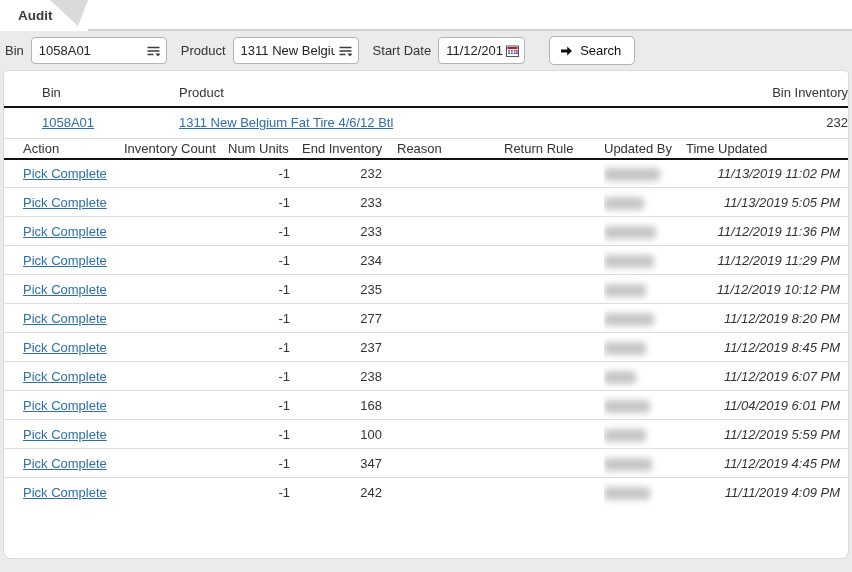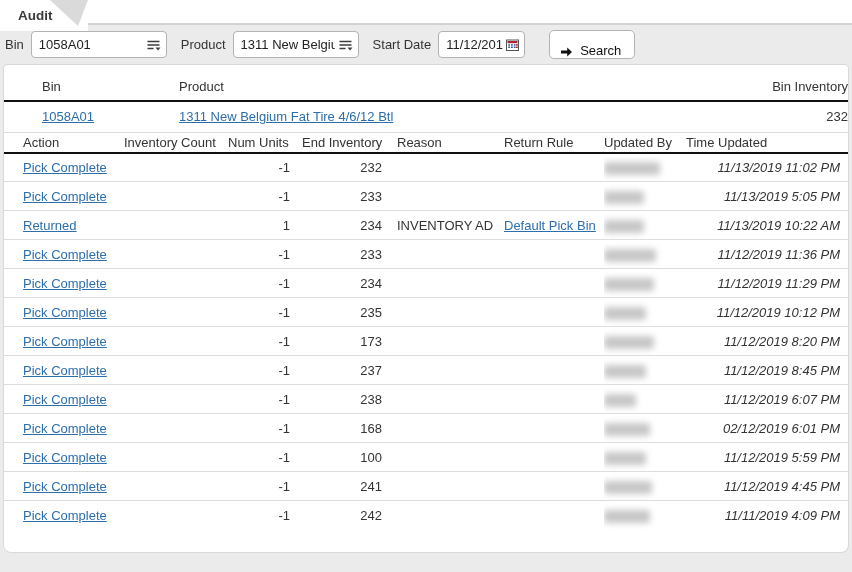--- a/index.html
+++ b/index.html
@@ -1,42 +1,42 @@
 <!DOCTYPE html>
 <html><head>
 <meta charset="utf-8">
 <style>
   * { box-sizing: border-box; margin: 0; padding: 0; }
   html, body { background: #ebebeb; }
   body { font-family: "Liberation Sans", sans-serif; font-size: 13px; color: #333; }
   .screen { position: relative; width: 852px; height: 572px; background: #ebebeb; overflow: hidden; }
 
   
-  .tabbar { height: 25px; background: #fff; border-bottom: 2px solid #d2d2d2; position: relative; }
+  .tabbar { height: 31px; background: #fff; border-bottom: 2px solid #d2d2d2; position: relative; }
   .tab { position: relative; display: inline-block; height: 31px; width: 88px;
          background: #fff; line-height: 31px; padding-left: 18px;
          font-weight: bold; color: #3a3a3a; font-size: 13.5px; }
   .tab-wedge { position: absolute; right: 0; top: 0; }
 
   
   .filterbar { height: 39px; display: flex; align-items: center; padding-left: 5px; background: #ebebeb; }
   .filterbar label { color: #333; margin-right: 7px; }
   .inputbox { display: inline-flex; align-items: center; background: #fff;
               border: 1px solid #b3b3b3; border-radius: 4px; height: 27px; padding: 0 5px 0 7px; }
   .inputbox input { border: 0; outline: 0; padding: 0; font: 13px "Liberation Sans", sans-serif;
                     color: #222; background: transparent; min-width: 0; }
   .inputbox .trigger { display: inline-flex; align-items: center; justify-content: center;
                        margin-left: 3px; cursor: pointer; flex: none; }
   .box-bin { width: 136px; margin-right: 14px; }
   .box-bin input { width: 108px; }
   .box-product { width: 126px; margin-right: 14px; }
   .box-product input { width: 98px; }
   .box-date { width: 87px; margin-right: 24px; }
   .box-date input { width: 64px; }
-  .btn-search { display: inline-flex; align-items: flex-end; gap: 7px; background: #fff;
+  .btn-search { display: inline-flex; align-items: center; gap: 7px; background: #fff;
                 border: 1px solid #b3b3b3; border-radius: 5px; height: 29px; padding: 0 13px 0 10px;
                 font: 13px "Liberation Sans", sans-serif; color: #111; cursor: pointer; }
 
   
   .card { margin: 0 3px; width: 846px; height: 489px; background: #fff;
           border: 1px solid #d9d9d9; border-radius: 4px 4px 8px 8px; padding-top: 8px; overflow: hidden; }
   table { border-collapse: collapse; table-layout: fixed; width: 844px; }
   th { font-weight: normal; color: #333; text-align: left; }
   td, th { overflow: hidden; white-space: nowrap; }
 
@@ -192,30 +192,20 @@
     <td class="c-action"><a class="lnk" href="#">Pick Complete</a></td>
     <td class="c-invcount"></td>
     <td class="c-numunits">-1</td>
     <td class="c-endinv">233</td>
     <td class="c-reason"></td>
     <td class="c-rule"><a class="lnk" href="#"></a></td>
     <td class="c-updby"><span class="redact" style="width: 40px;"></span></td>
     <td class="c-time">11/13/2019 5:05 PM</td>
   </tr>
           <tr>
-    <td class="c-action"><a class="lnk" href="#">Returned</a></td>
-    <td class="c-invcount"></td>
-    <td class="c-numunits">1</td>
-    <td class="c-endinv">234</td>
-    <td class="c-reason">INVENTORY AD</td>
-    <td class="c-rule"><a class="lnk" href="#">Default Pick Bin</a></td>
-    <td class="c-updby"><span class="redact" style="width: 40px;"></span></td>
-    <td class="c-time">11/13/2019 10:22 AM</td>
-  </tr>
-          <tr>
     <td class="c-action"><a class="lnk" href="#">Pick Complete</a></td>
     <td class="c-invcount"></td>
     <td class="c-numunits">-1</td>
     <td class="c-endinv">233</td>
     <td class="c-reason"></td>
     <td class="c-rule"><a class="lnk" href="#"></a></td>
     <td class="c-updby"><span class="redact" style="width: 52px;"></span></td>
     <td class="c-time">11/12/2019 11:36 PM</td>
   </tr>
           <tr>
@@ -235,21 +225,21 @@
     <td class="c-endinv">235</td>
     <td class="c-reason"></td>
     <td class="c-rule"><a class="lnk" href="#"></a></td>
     <td class="c-updby"><span class="redact" style="width: 42px;"></span></td>
     <td class="c-time">11/12/2019 10:12 PM</td>
   </tr>
           <tr>
     <td class="c-action"><a class="lnk" href="#">Pick Complete</a></td>
     <td class="c-invcount"></td>
     <td class="c-numunits">-1</td>
-    <td class="c-endinv">173</td>
+    <td class="c-endinv">277</td>
     <td class="c-reason"></td>
     <td class="c-rule"><a class="lnk" href="#"></a></td>
     <td class="c-updby"><span class="redact" style="width: 50px;"></span></td>
     <td class="c-time">11/12/2019 8:20 PM</td>
   </tr>
           <tr>
     <td class="c-action"><a class="lnk" href="#">Pick Complete</a></td>
     <td class="c-invcount"></td>
     <td class="c-numunits">-1</td>
     <td class="c-endinv">237</td>
@@ -269,37 +259,37 @@
     <td class="c-time">11/12/2019 6:07 PM</td>
   </tr>
           <tr>
     <td class="c-action"><a class="lnk" href="#">Pick Complete</a></td>
     <td class="c-invcount"></td>
     <td class="c-numunits">-1</td>
     <td class="c-endinv">168</td>
     <td class="c-reason"></td>
     <td class="c-rule"><a class="lnk" href="#"></a></td>
     <td class="c-updby"><span class="redact" style="width: 46px;"></span></td>
-    <td class="c-time">02/12/2019 6:01 PM</td>
+    <td class="c-time">11/04/2019 6:01 PM</td>
   </tr>
           <tr>
     <td class="c-action"><a class="lnk" href="#">Pick Complete</a></td>
     <td class="c-invcount"></td>
     <td class="c-numunits">-1</td>
     <td class="c-endinv">100</td>
     <td class="c-reason"></td>
     <td class="c-rule"><a class="lnk" href="#"></a></td>
     <td class="c-updby"><span class="redact" style="width: 42px;"></span></td>
     <td class="c-time">11/12/2019 5:59 PM</td>
   </tr>
           <tr>
     <td class="c-action"><a class="lnk" href="#">Pick Complete</a></td>
     <td class="c-invcount"></td>
     <td class="c-numunits">-1</td>
-    <td class="c-endinv">241</td>
+    <td class="c-endinv">347</td>
     <td class="c-reason"></td>
     <td class="c-rule"><a class="lnk" href="#"></a></td>
     <td class="c-updby"><span class="redact" style="width: 48px;"></span></td>
     <td class="c-time">11/12/2019 4:45 PM</td>
   </tr>
           <tr>
     <td class="c-action"><a class="lnk" href="#">Pick Complete</a></td>
     <td class="c-invcount"></td>
     <td class="c-numunits">-1</td>
     <td class="c-endinv">242</td>

